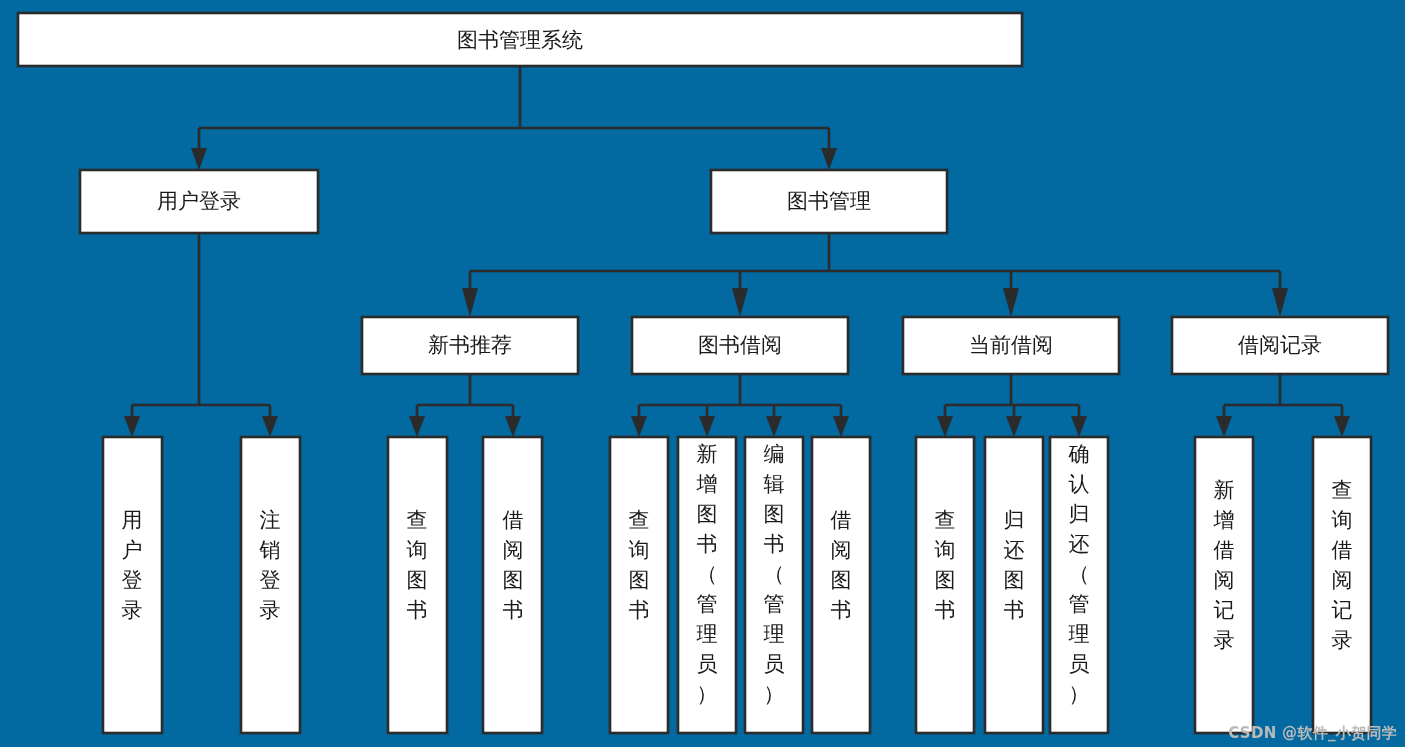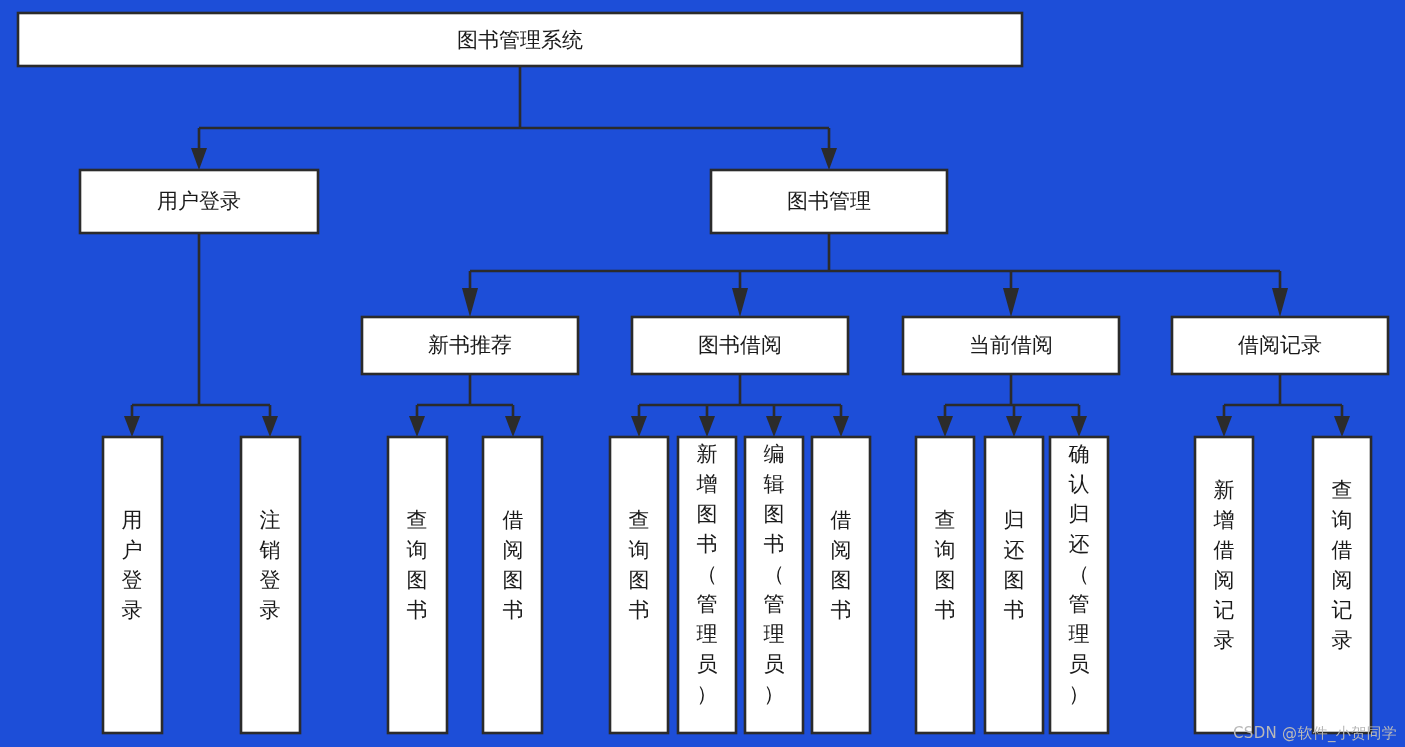--- a/index.html
+++ b/index.html
@@ -11,21 +11,21 @@
   body {
     width: 1405px;
     height: 747px;
     font-family: "DejaVu Sans", "Liberation Sans", sans-serif;
     overflow: hidden;
   }
   #diagram-root {
     position: relative;
     width: 1405px;
     height: 747px;
-    background: #1d4ed8;
+    background: #0369a1;
   }
   svg#tree-svg {
     position: absolute;
     left: 0;
     top: 0;
     width: 1405px;
     height: 747px;
     display: block;
   }
   .node-box {
@@ -58,20 +58,21 @@
   }
   .watermark-text {
     position: absolute;
     right: 8px;
     bottom: 4px;
     font-family: "DejaVu Sans", "Liberation Sans", sans-serif;
     font-size: 15px;
     color: #b9b9b9;
     white-space: nowrap;
     letter-spacing: 0.3px;
+    font-weight: bold;
   }
 </style>
 </head>
 <body>
 
 <div id="diagram-root">
 
   <svg id="tree-svg" viewBox="0 0 1405 747">
 
     <g>

